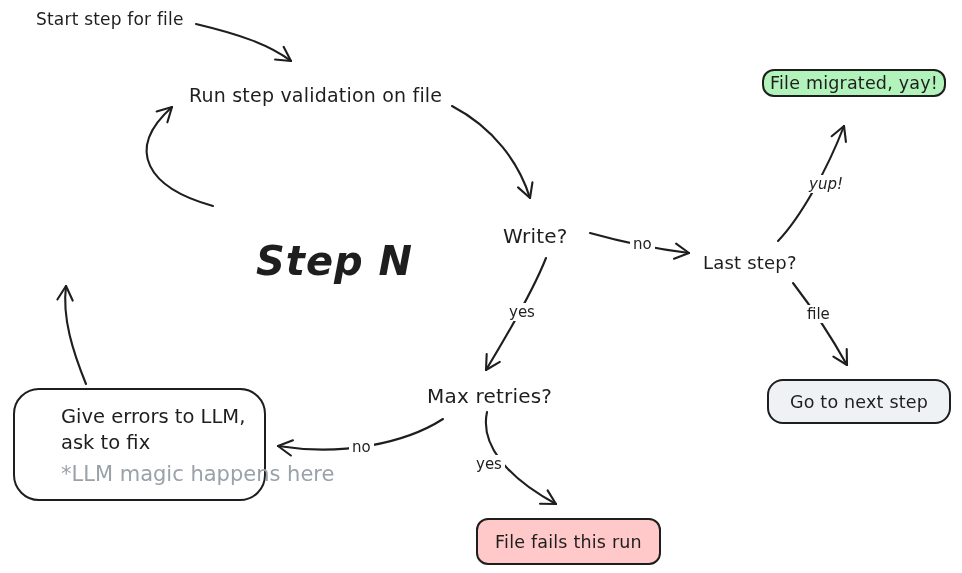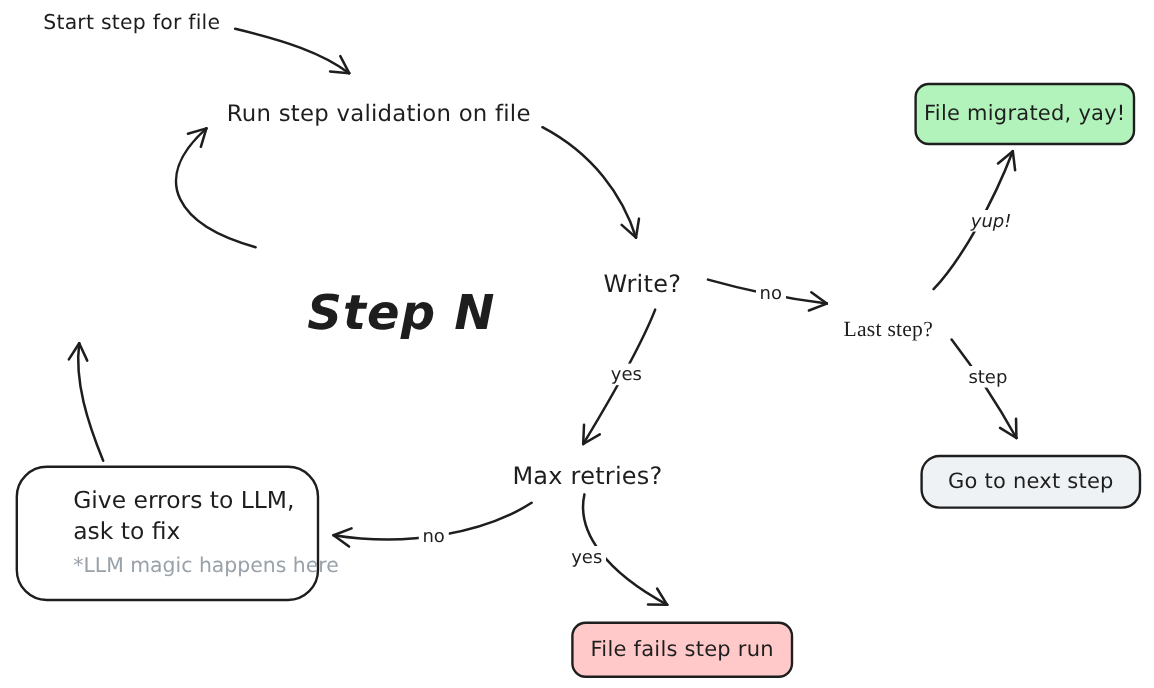--- a/index.html
+++ b/index.html
@@ -72,21 +72,21 @@
     border: 2px solid var(--stroke, #1e1e1e);
     border-radius: 26px;
     background: #ffffff;
     box-sizing: border-box;
     padding: 14px 18px 10px 46px;
     z-index: 2;
   }
   .box-llm .line { font-size: 19.5px; line-height: 1.32; white-space: nowrap; }
   .box-llm .note {
     margin-top: 7px;
-    font-size: 17px;
+    font-size: 21px;
     color: var(--note, #99a1a9);
     white-space: nowrap;
   }
   .two-line { line-height: 1.45; white-space: nowrap; }
 </style>
 </head>
 <body>
 
 <div class="canvas">
 
@@ -125,46 +125,46 @@
 
   <div class="node-text" style="left:36px; top:9px; font-size:17px;">Start step for file</div>
 
   <div class="node-text" style="left:189px; top:84px;">Run step validation on file</div>
 
 
   <div class="title-text" style="left:256px; top:238px;">Step N</div>
 
   <div class="node-text" style="left:503px; top:224px; font-size:20px;">Write?</div>
 
-  <div class="node-text" style="left:703px; top:264px; font-size:18px;font-family:Liberation Serif, serif;">Last step?</div>
+  <div class="node-text" style="left:703px; top:252px; font-size:18px;">Last step?</div>
 
   <div class="node-text" style="left:427px; top:384px; font-size:20px;">Max retries?</div>
 
   <div class="edge-label" style="left:630px; top:235px;">no</div>
 
   <div class="edge-label" style="left:806px; top:175px; font-style:italic;">yup!</div>
 
-  <div class="edge-label" style="left:804px; top:305px;">step</div>
+  <div class="edge-label" style="left:804px; top:305px;">file</div>
 
   <div class="edge-label" style="left:506px; top:303px;">yes</div>
 
   <div class="edge-label" style="left:349px; top:438px;">no</div>
 
   <div class="edge-label" style="left:473px; top:455px;">yes</div>
 
-  <div class="box box-success" style="left:762px; top:69px; width:184px; height:52px;">
+  <div class="box box-success" style="left:762px; top:69px; width:184px; height:28px;">
     <span>File migrated, yay!</span>
   </div>
 
   <div class="box box-neutral" style="left:767px; top:379px; width:184px; height:45px;">
     <span>Go to next step</span>
   </div>
 
   <div class="box box-fail" style="left:476px; top:518px; width:185px; height:47px;">
-    <span>File fails step run</span>
+    <span>File fails this run</span>
   </div>
 
   <div class="box-llm" style="left:13px; top:388px; width:253px; height:113px;">
     <div class="line">Give errors to LLM,</div>
     <div class="line">ask to fix</div>
     <div class="note">*LLM magic happens here</div>
   </div>
 
 </div>
 

